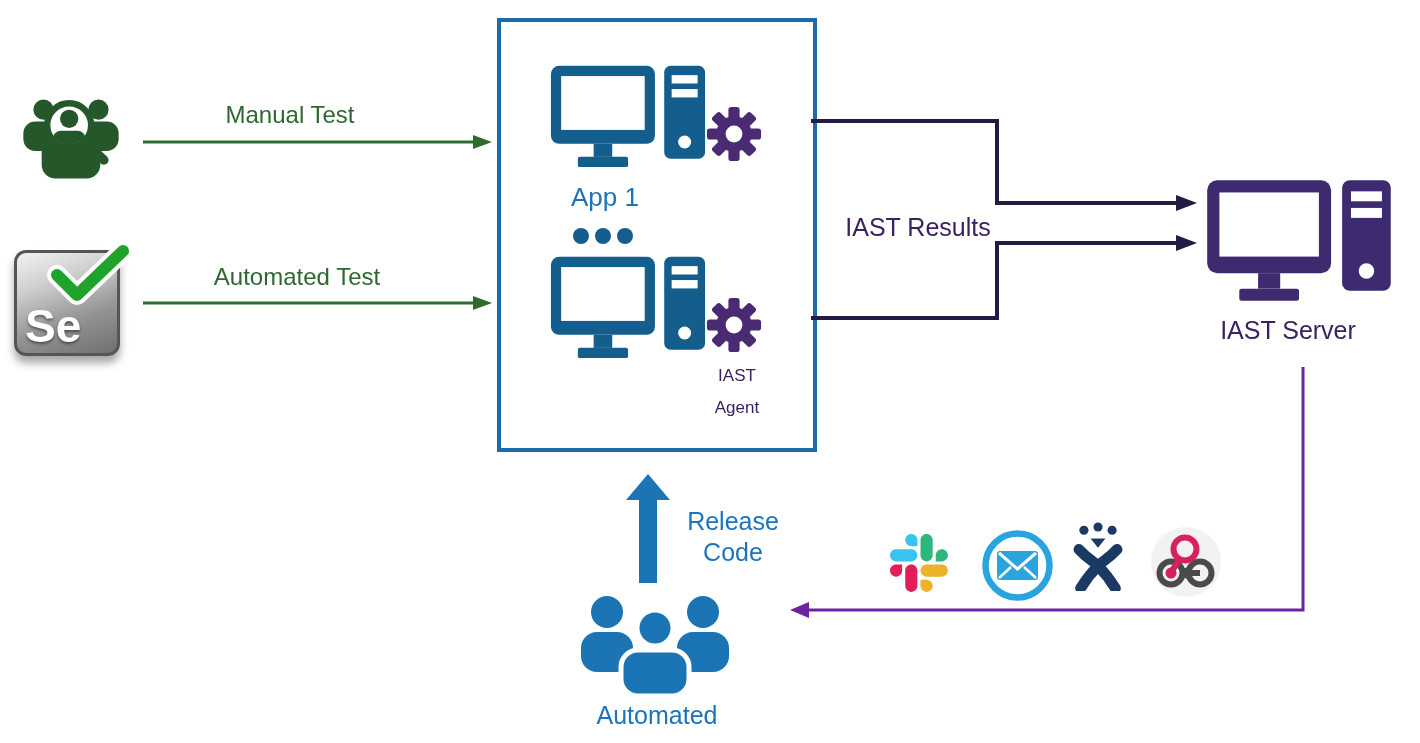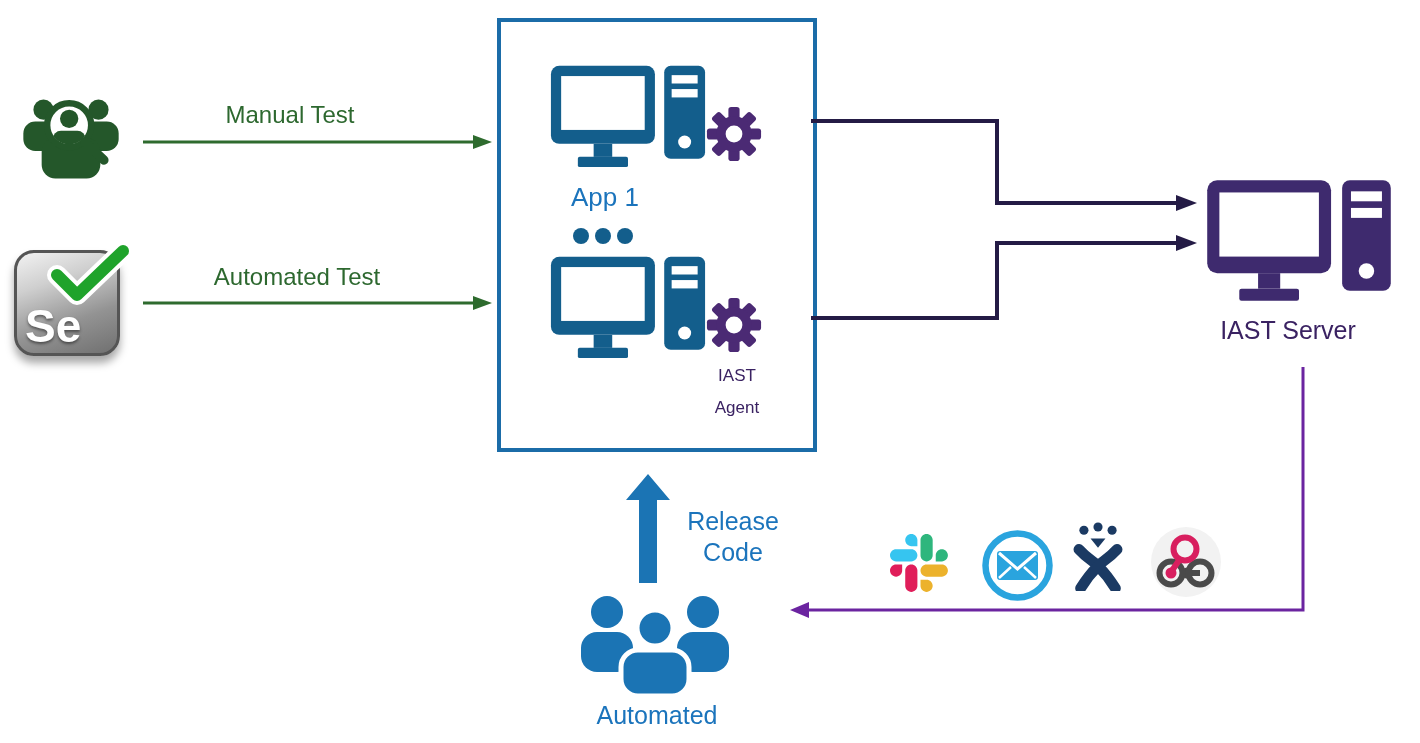--- a/index.html
+++ b/index.html
@@ -10,21 +10,21 @@
   .lbl.green{color:#2d682f;font-size:24px;}
   .lbl.blue{color:#1b74bc;font-size:26px;}
   .lbl.blue-sm{color:#1b74bc;font-size:25px;}
   .lbl.iast{color:#3a2262;font-size:25px;}
   .lbl.iast-sm{color:#3a2262;font-size:17px;line-height:32px;}
   .lbl.feedback{color:#7030a0;font-size:25px;}
   #app-box{position:absolute;left:497px;top:18px;width:312px;height:426px;
            border:4px solid #1b6ca8;background:#ffffff;}
   #wires{position:absolute;left:0;top:0;z-index:3;pointer-events:none;}
   .icon{position:absolute;z-index:4;}
-  #selenium-box{position:absolute;left:14px;top:250px;width:100px;height:100px;border-radius:20px;
+  #selenium-box{position:absolute;left:14px;top:250px;width:100px;height:100px;border-radius:12px;
     background:linear-gradient(160deg,#f2f2f2 0%,#cfcfcf 30%,#939393 65%,#707070 100%);
     border:3px solid #555;box-shadow:0 7px 9px rgba(0,0,0,0.35);z-index:4;}
   #selenium-box .se{position:absolute;left:8px;bottom:0px;color:#ffffff;font-size:46px;font-weight:bold;
     text-shadow:0 2px 3px rgba(0,0,0,0.45);}
 </style>
 </head>
 <body>
 
 <div id="canvas">
 
@@ -207,17 +207,18 @@
     <circle cx="21" cy="47" r="11.5" fill="none" stroke="#4a4a4a" stroke-width="6"></circle>
     <circle cx="35" cy="23" r="11.5" fill="none" stroke="#d81f5f" stroke-width="6"></circle>
     <line x1="30" y1="33" x2="21" y2="46" stroke="#d81f5f" stroke-width="6"></line>
     <circle cx="21" cy="47" r="5.5" fill="#d81f5f"></circle>
   </svg>
 
   <div class="lbl green" style="left:170px;top:100px;width:240px;">Manual Test</div>
   <div class="lbl green" style="left:177px;top:262px;width:240px;">Automated Test</div>
   <div class="lbl blue" style="left:505px;top:181px;width:200px;">App 1</div>
   <div class="lbl iast-sm" style="left:697px;top:360px;width:80px;">IAST Agent</div>
+  <div class="lbl iast" style="left:818px;top:212px;width:200px;">IAST Results</div>
   <div class="lbl iast" style="left:1188px;top:315px;width:200px;">IAST Server</div>
   <div class="lbl blue-sm" style="left:678px;top:506px;width:110px;">Release Code</div>
   <div class="lbl blue-sm" style="left:557px;top:700px;width:200px;">Automated</div>
 
 </div>
 
 </body></html>

